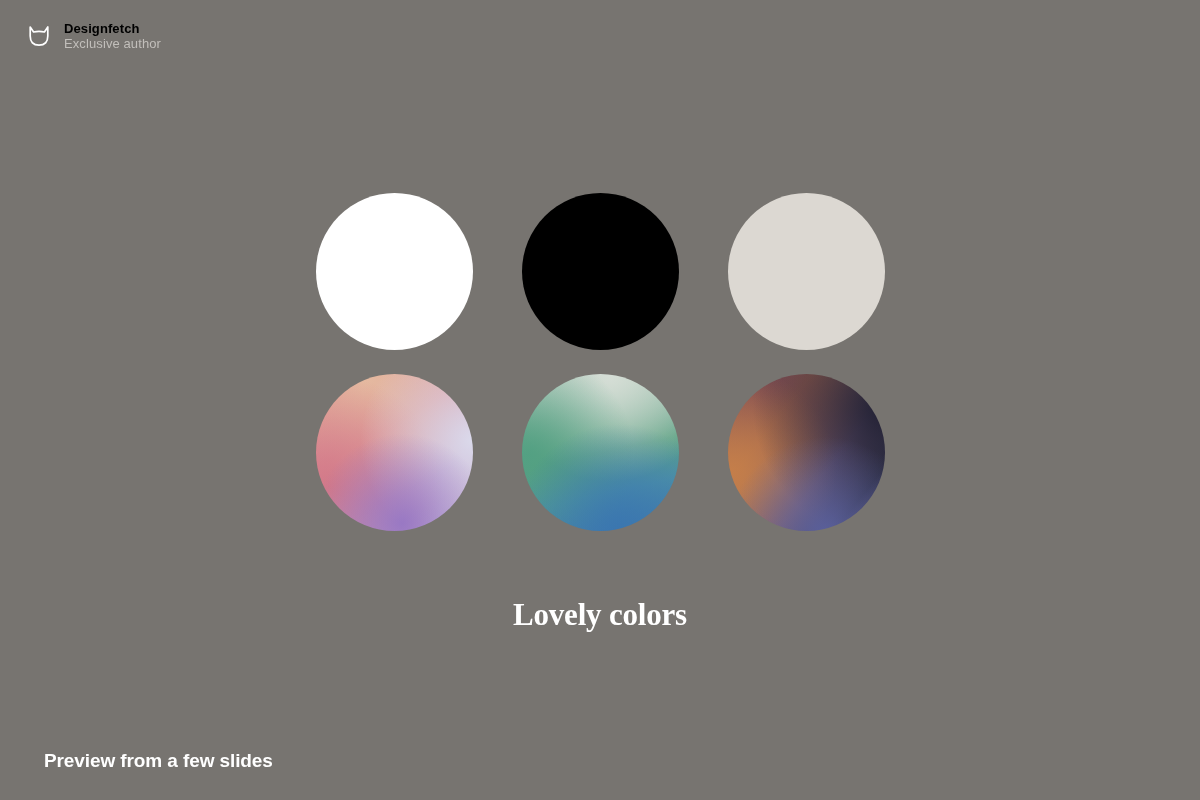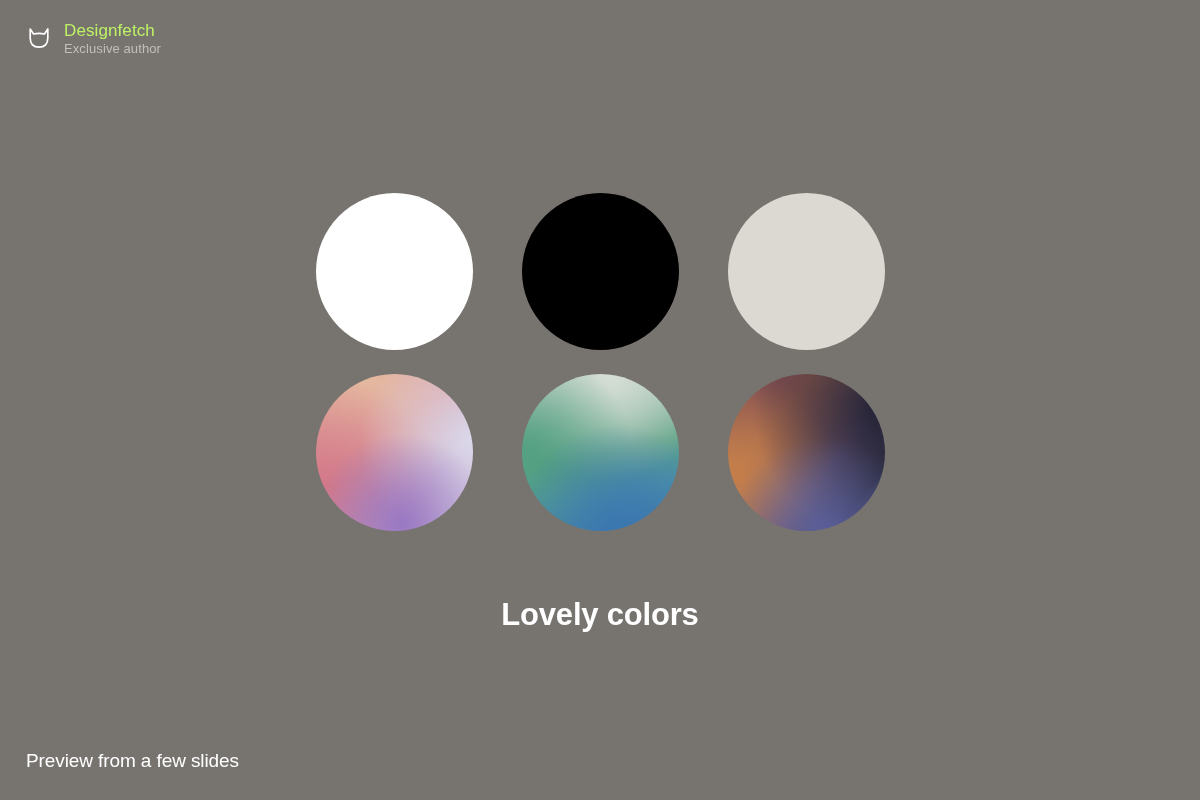--- a/index.html
+++ b/index.html
@@ -37,23 +37,23 @@
 
   .brand-text {
     display: flex;
     flex-direction: column;
     justify-content: center;
     line-height: 1.18;
     padding-top: 1px;
   }
 
   .brand-name {
-    font-size: 17px;
-    font-weight: normal;
-    color: #bef264;
+    font-size: 13px;
+    font-weight: bold;
+    color: #000000;
     letter-spacing: 0.1px;
   }
 
   .brand-role {
     font-size: 13px;
     font-weight: normal;
     color: #c2bfbb;
     letter-spacing: 0.1px;
   }
 
@@ -114,28 +114,29 @@
   .slide-title {
     position: absolute;
     left: 0;
     right: 0;
     top: 597px;
     text-align: center;
     font-size: 31px;
     font-weight: bold;
     color: #ffffff;
     letter-spacing: -0.2px;
+    font-family: Liberation Serif, serif;
   }
 
   .footer-note {
     position: absolute;
-    left: 26px;
+    left: 44px;
     bottom: 28px;
     font-size: 19px;
-    font-weight: normal;
+    font-weight: bold;
     color: #ffffff;
     letter-spacing: -0.1px;
   }
 </style>
 </head>
 <body style="background: rgb(119, 116, 112);">
 
 <div class="brand">
   <span class="brand-logo-wrap">
     <svg class="brand-logo" viewBox="0 0 30 30" aria-hidden="true">

